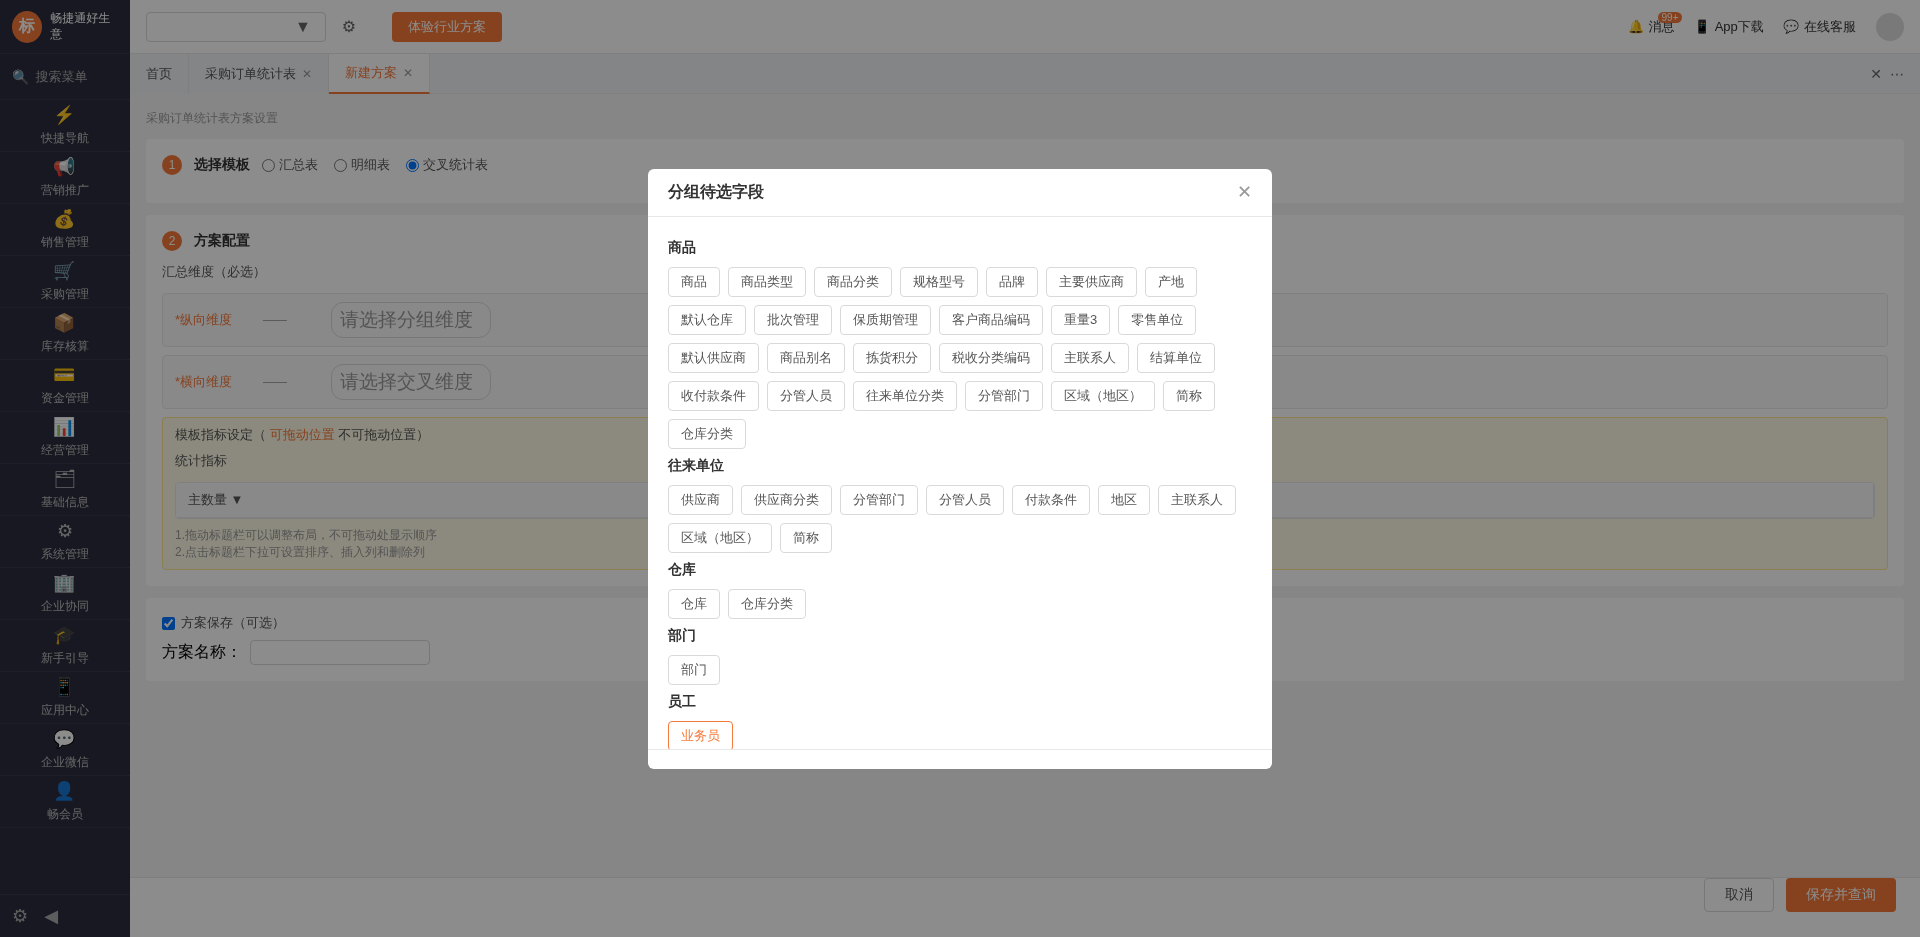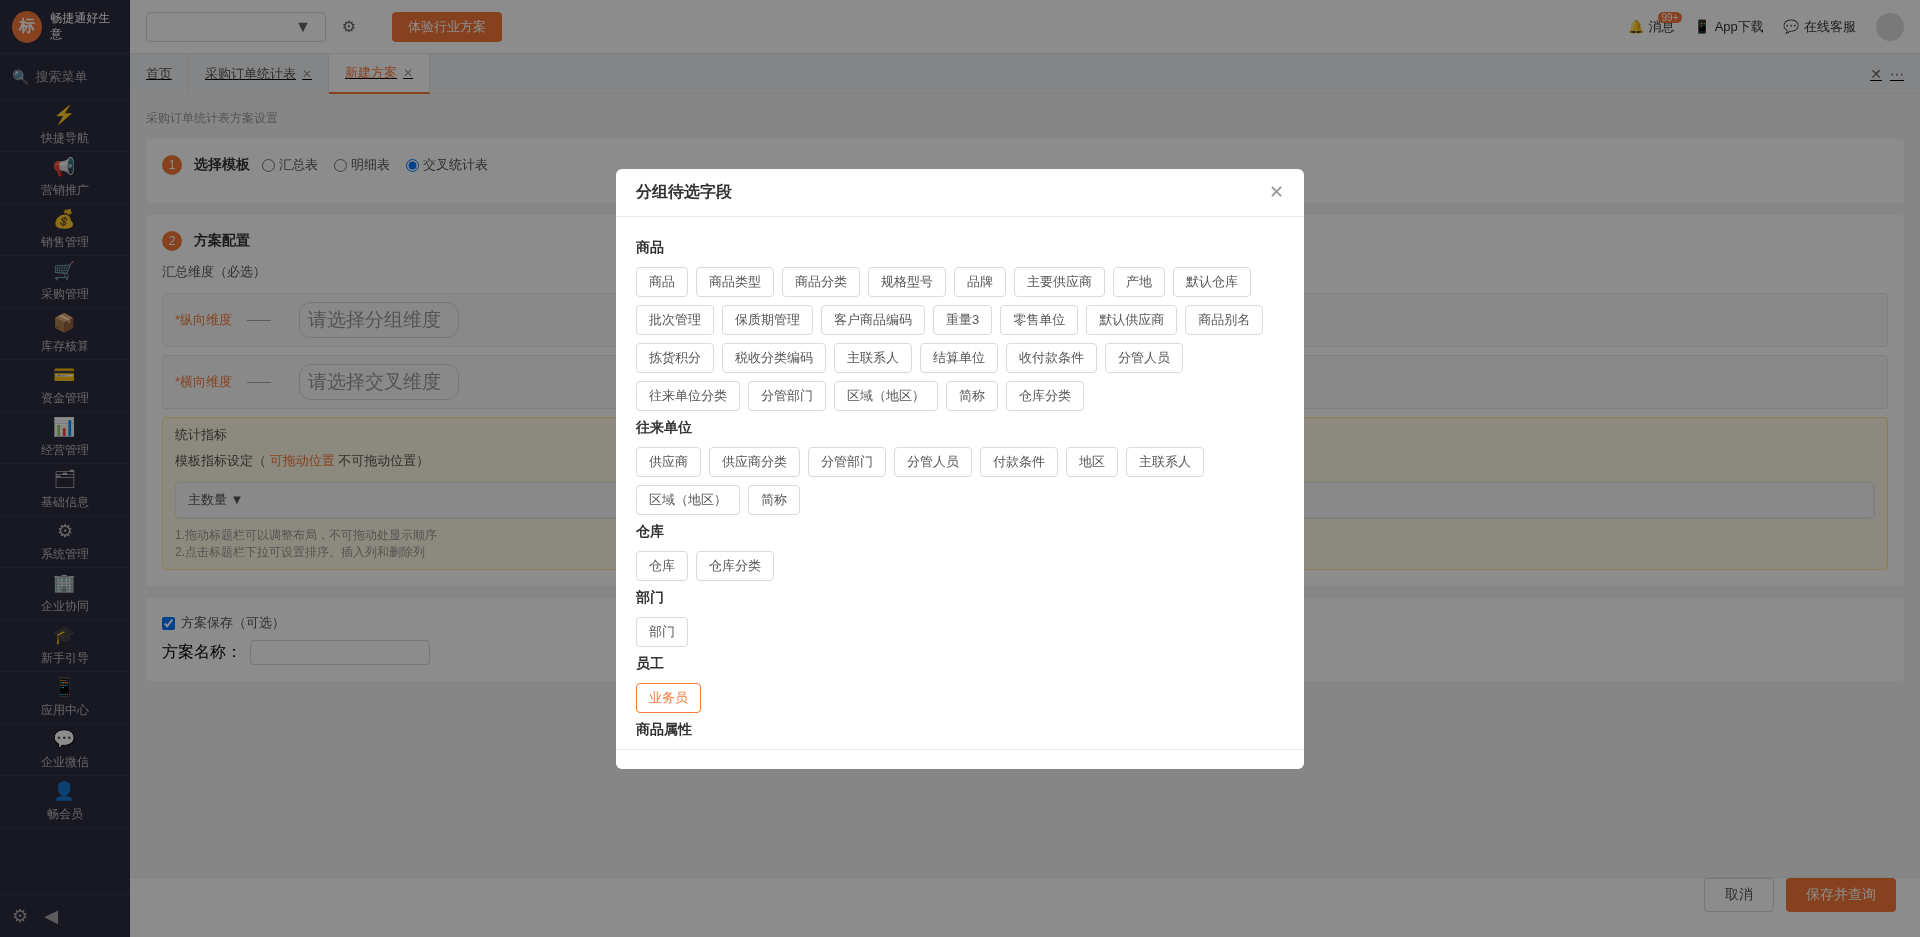--- a/index.html
+++ b/index.html
@@ -74,21 +74,21 @@
       position: absolute; top: -6px; right: -8px;
       background: #f5793a; color: #fff; border-radius: 8px;
       font-size: 10px; padding: 0 4px; min-width: 16px; text-align: center;
     }
     .topbar-avatar { width: 28px; height: 28px; background: #ddd; border-radius: 50%; cursor: pointer; }
 
     
     .tabbar {
       position: fixed; left: 130px; top: 54px; right: 0; height: 40px;
       background: #f0f2f5; border-bottom: 1px solid #e8e8e8;
-      display: flex; align-items: center; z-index: 98; text-decoration: underline;
+      display: flex; align-items: center; z-index: 98;
     }
     .tab {
       height: 40px; padding: 0 16px; display: flex; align-items: center; gap: 6px;
       font-size: 13px; cursor: pointer; border-right: 1px solid #e8e8e8;
       background: #f0f2f5; color: #555;
     }
     .tab.active { background: #fff; color: #f5793a; border-bottom: 2px solid #f5793a; }
     .tab-close { color: #999; font-size: 12px; cursor: pointer; }
     .tabbar-actions { margin-left: auto; display: flex; align-items: center; padding-right: 16px; gap: 8px; }
     .tabbar-action-icon { font-size: 14px; color: #666; cursor: pointer; }
@@ -108,21 +108,21 @@
       width: 20px; height: 20px; background: #f5793a; color: #fff;
       border-radius: 50%; font-size: 12px; display: flex; align-items: center; justify-content: center;
     }
     .step-label { font-size: 14px; font-weight: bold; color: #333; }
     .radio-group { display: flex; align-items: center; gap: 16px; }
     .radio-item { display: flex; align-items: center; gap: 4px; font-size: 13px; color: #555; cursor: pointer; }
     .config-section { margin-top: 12px; }
     .config-row { display: flex; align-items: center; gap: 12px; margin-bottom: 12px; }
     .config-label { font-size: 13px; color: #555; min-width: 100px; }
     .dimension-row {
-      display: flex; align-items: center; gap: 12px; padding: 8px 12px;
+      display: flex; align-items: center; gap: 28px; padding: 8px 12px;
       background: #f9f9f9; border: 1px solid #e8e8e8; border-radius: 4px; margin-bottom: 8px;
     }
     .dim-label { font-size: 13px; color: #f5793a; min-width: 60px; }
     .dim-arrow { color: #999; font-size: 12px; }
     .dim-select {
       border: 1px solid #d9d9d9; border-radius: 12px; padding: 4px 8px;
       font-size: 19px; color: #999; min-width: 160px; margin-left: 16px;
     }
     .indicator-area { background: #fffbe6; border: 1px solid #ffe58f; border-radius: 4px; padding: 8px 12px; }
     .indicator-title { font-size: 13px; color: #555; margin-bottom: 8px; }
@@ -150,21 +150,21 @@
       height: 34px; padding: 0 20px; border: none; border-radius: 4px;
       background: #f5793a; color: #fff; font-size: 14px; cursor: pointer;
     }
 
     
     .modal-overlay {
       position: fixed; inset: 0; background: rgba(0,0,0,0.45); z-index: 200;
       display: flex; align-items: center; justify-content: center;
     }
     .modal {
-      background: #fff; border-radius: 6px; width: 688px; max-height: 600px;
+      background: #fff; border-radius: 6px; width: 624px; max-height: 600px;
       display: flex; flex-direction: column; overflow: hidden;
     }
     .modal-header {
       height: 48px; display: flex; align-items: center; justify-content: space-between;
       padding: 0 20px; border-bottom: 1px solid #e8e8e8; flex-shrink: 0;
     }
     .modal-title { font-size: 16px; font-weight: bold; color: #333; }
     .modal-close { font-size: 18px; color: #999; cursor: pointer; }
     .modal-body {
       flex: 1; overflow-y: auto; padding: 16px 20px;
@@ -341,26 +341,26 @@
           <span class="dim-label">*纵向维度</span>
           <span class="dim-arrow">——</span>
           <div class="dim-select">请选择分组维度</div>
         </div>
         <div class="dimension-row">
           <span class="dim-label">*横向维度</span>
           <span class="dim-arrow">——</span>
           <div class="dim-select">请选择交叉维度</div>
         </div>
         <div class="indicator-area">
-          <div class="indicator-title">统计指标</div>
           <div class="indicator-title">
             <span>模板指标设定（</span>
             <span style="color:#f5793a;">可拖动位置</span>
             <span>不可拖动位置）</span>
           </div>
+          <div class="indicator-title">统计指标</div>
           <div class="table-area">
             <div class="table-header">
               <div class="th">
                 <span>主数量</span> ▼
               </div>
               <div class="th">金额</div>
             </div>
           </div>
           <div class="hints">
             <div>1.拖动标题栏可以调整布局，不可拖动处显示顺序</div>

